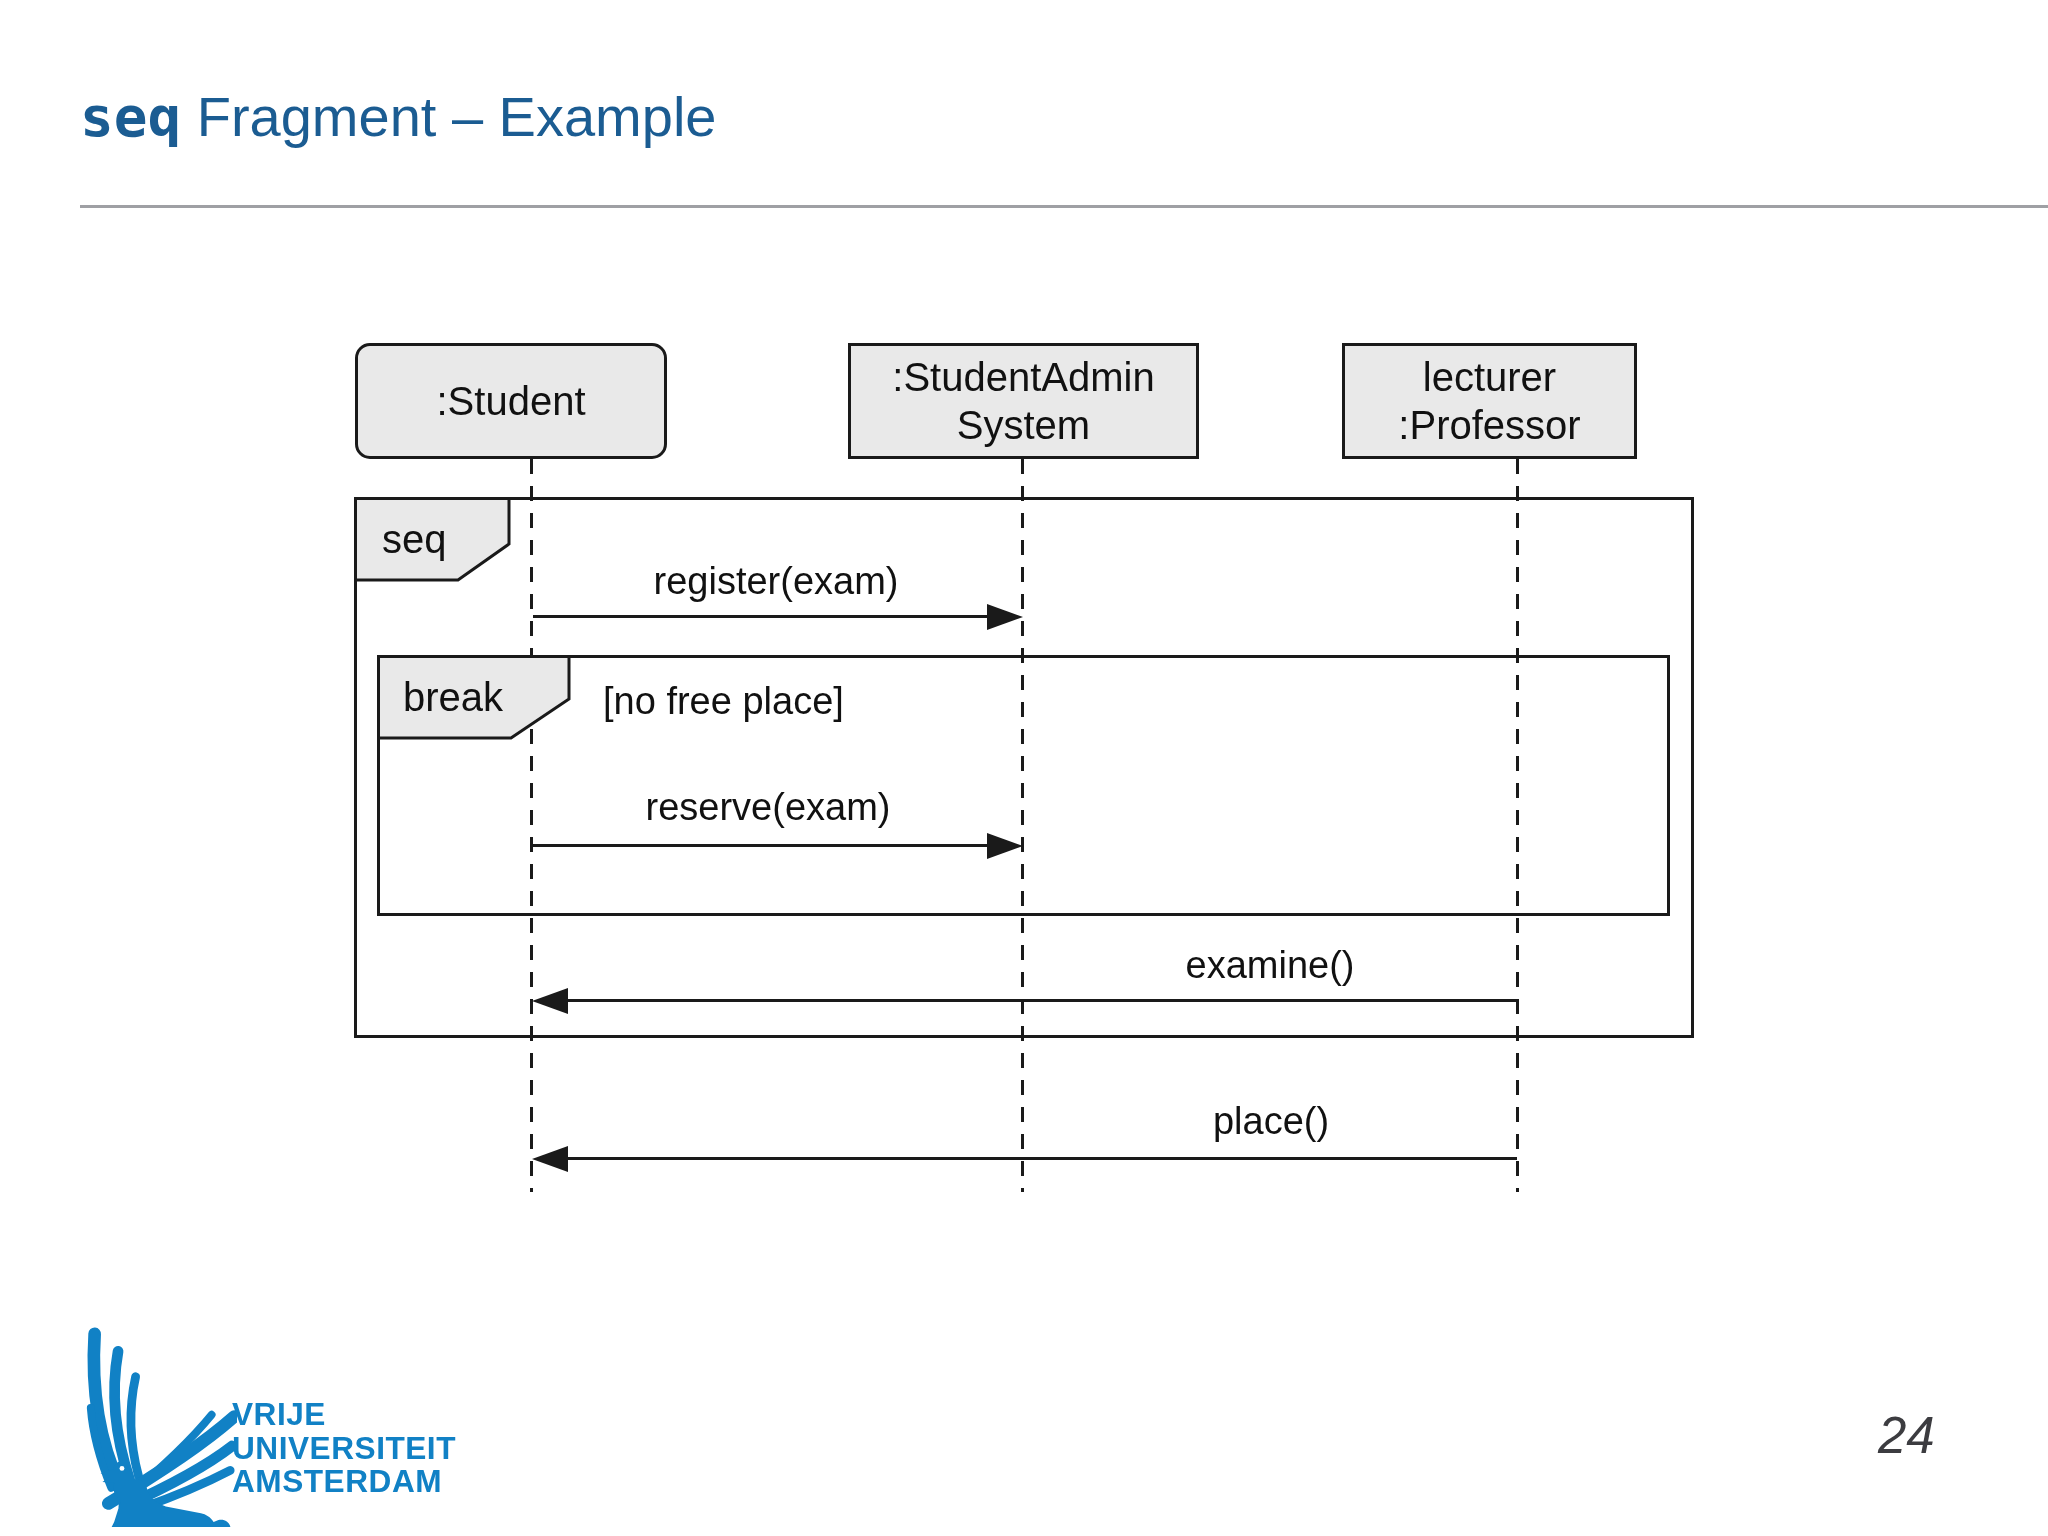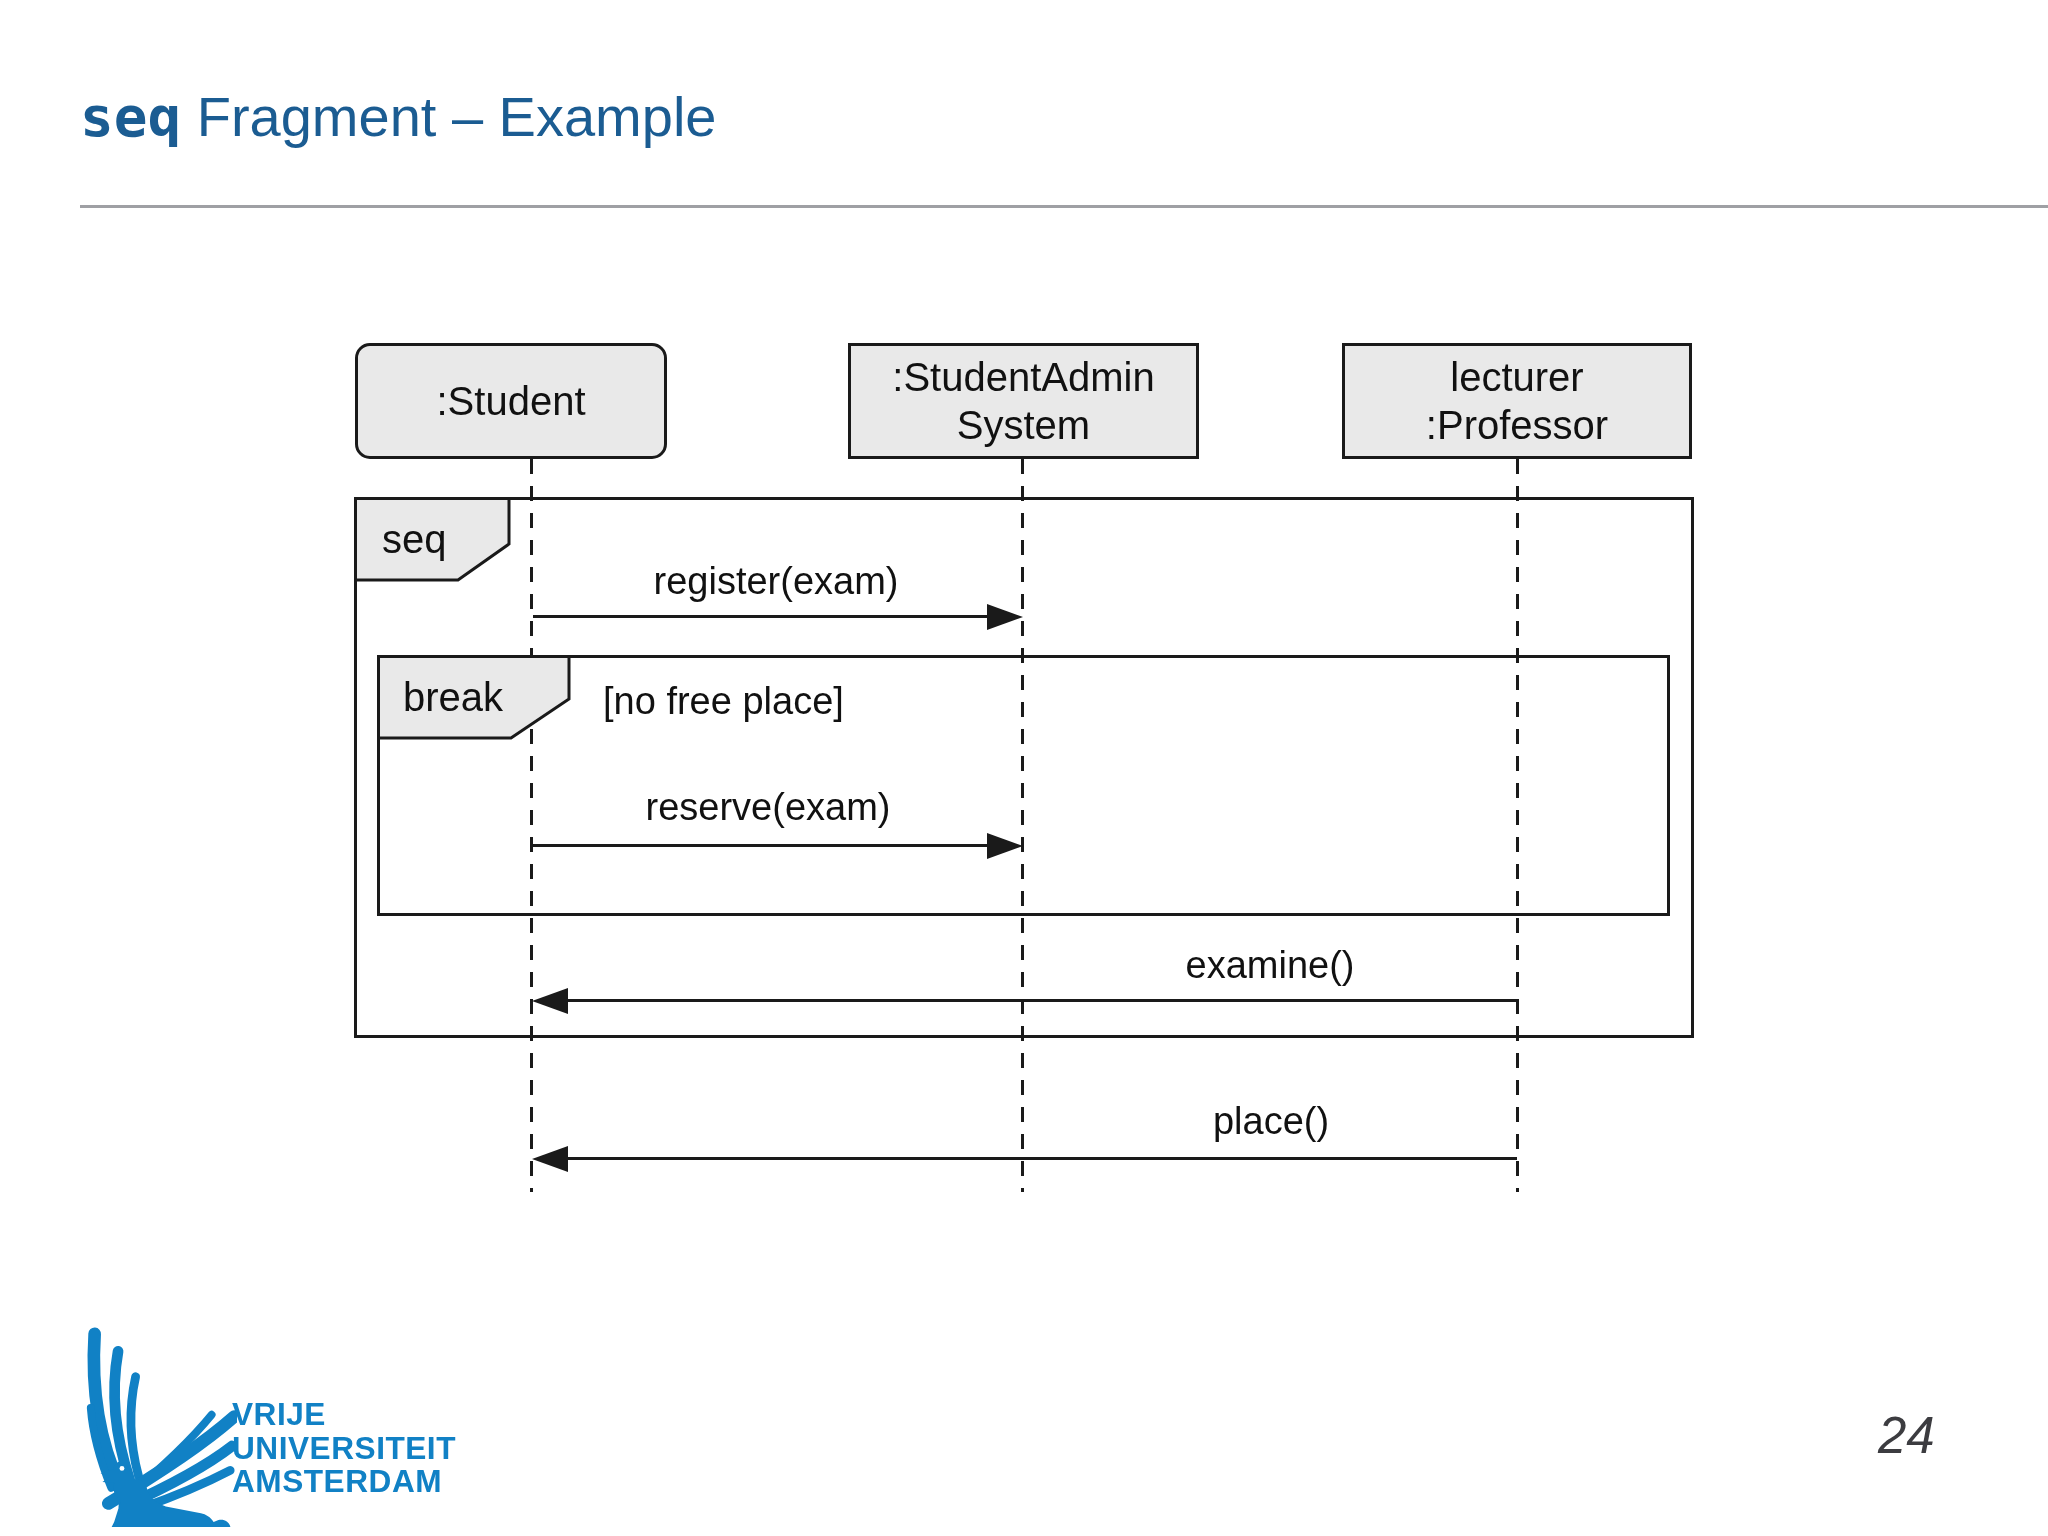--- a/index.html
+++ b/index.html
@@ -11,21 +11,21 @@
   .title-keyword{font-family:"DejaVu Sans Mono", monospace;font-weight:bold;}
   .title-rest{font-weight:400;}
   .title-rule{position:absolute;left:80px;top:205px;width:1968px;height:3px;background:#9fa0a4;}
 
   
   .lifeline-head{position:absolute;top:343px;height:116px;box-sizing:border-box;
     border:3px solid #1a1a1a;background:#e9e9e9;display:flex;flex-direction:column;
     justify-content:center;align-items:center;font-size:40px;line-height:48px;color:#111;}
   #head-student{left:355px;width:312px;border-radius:15px;}
   #head-adminsystem{left:848px;width:351px;}
-  #head-professor{left:1342px;width:350px;}
+  #head-professor{left:1342px;width:295px;}
 
   
   .lifeline{position:absolute;top:459px;height:733px;width:3px;
     background:repeating-linear-gradient(to bottom,#1a1a1a 0 15px,transparent 15px 27px);}
   #life-student{left:530px;}
   #life-adminsystem{left:1021px;}
   #life-professor{left:1516px;}
 
   
   .fragment{position:absolute;box-sizing:border-box;border:3px solid #1a1a1a;}

